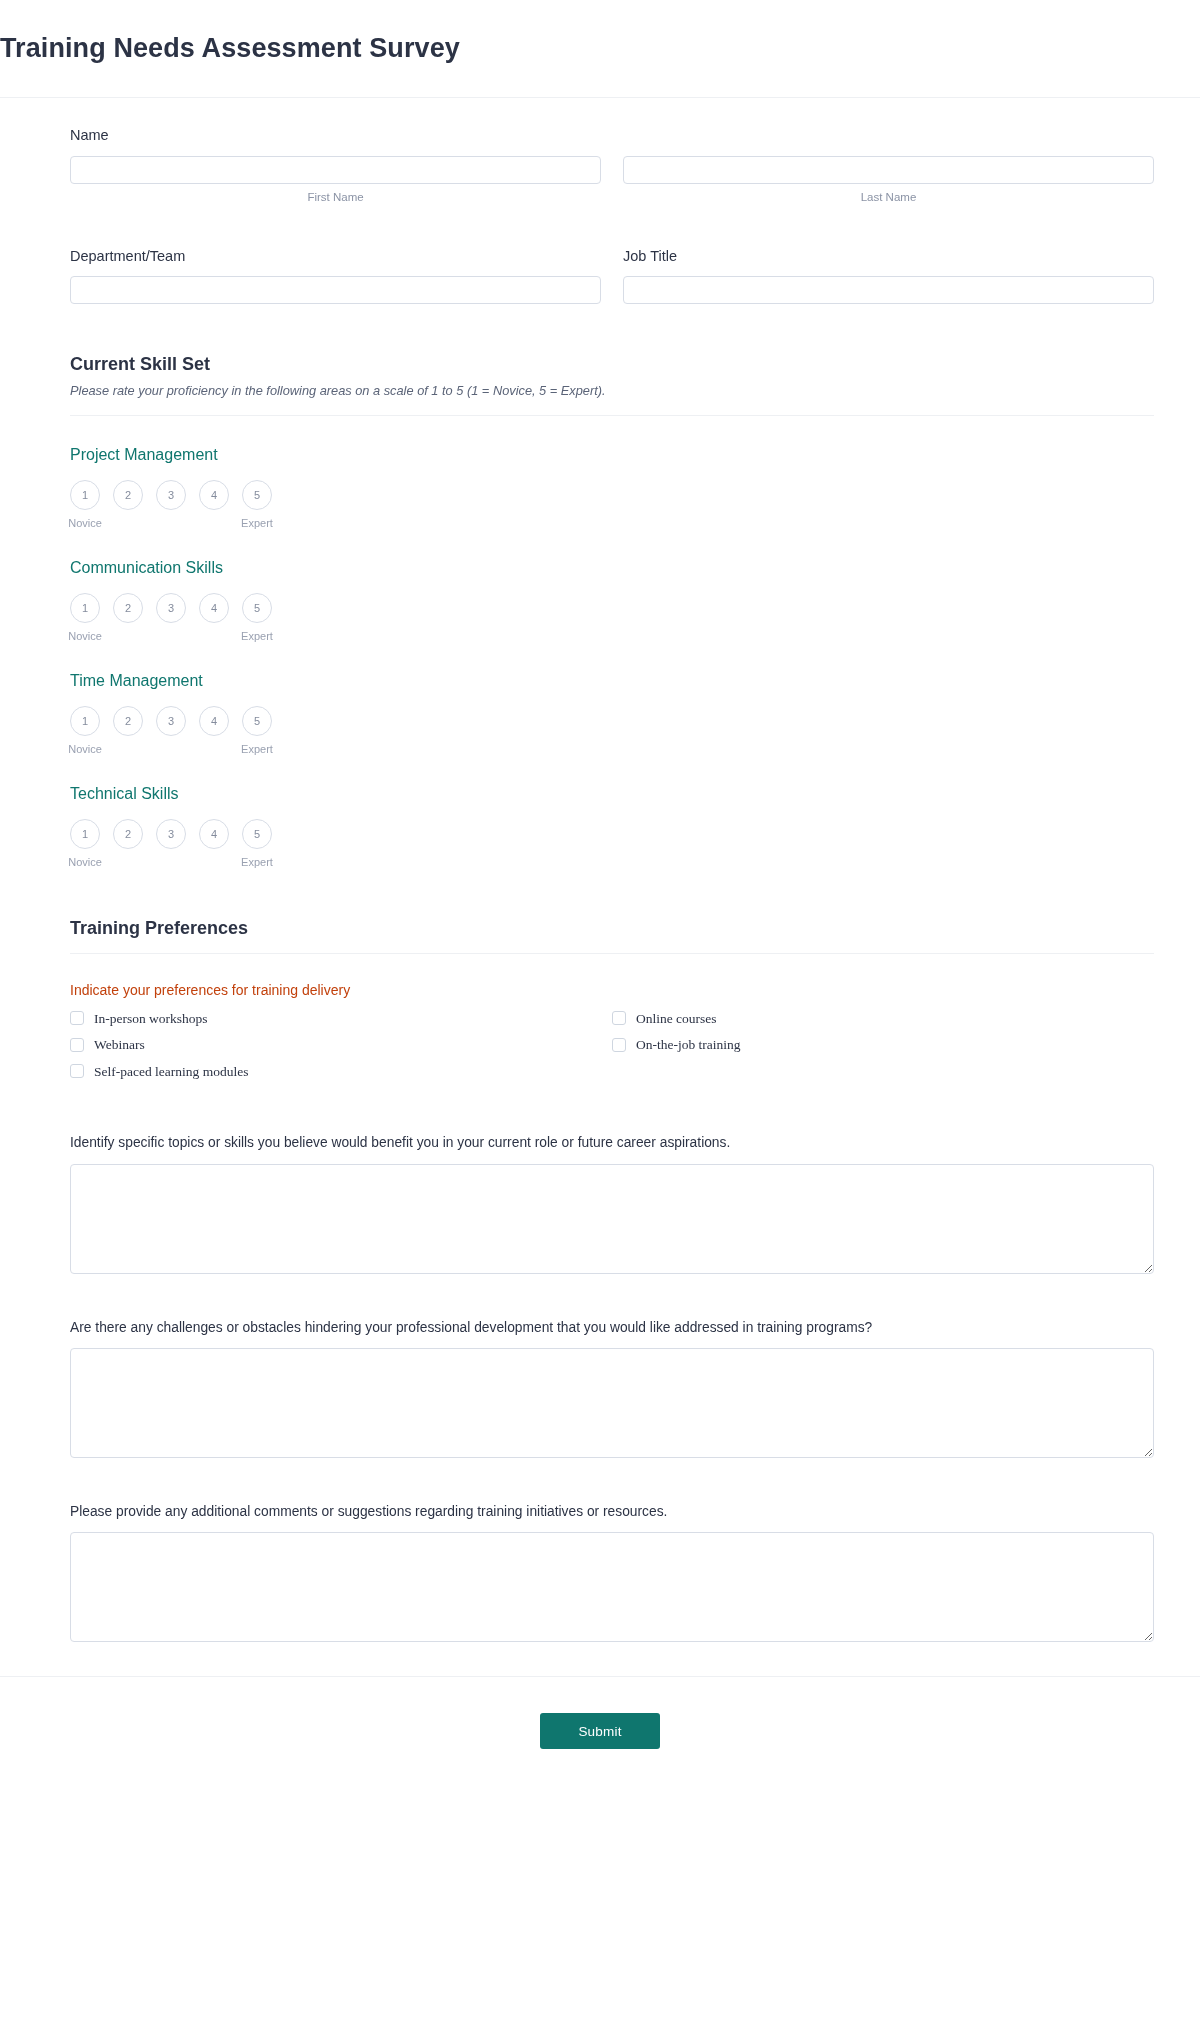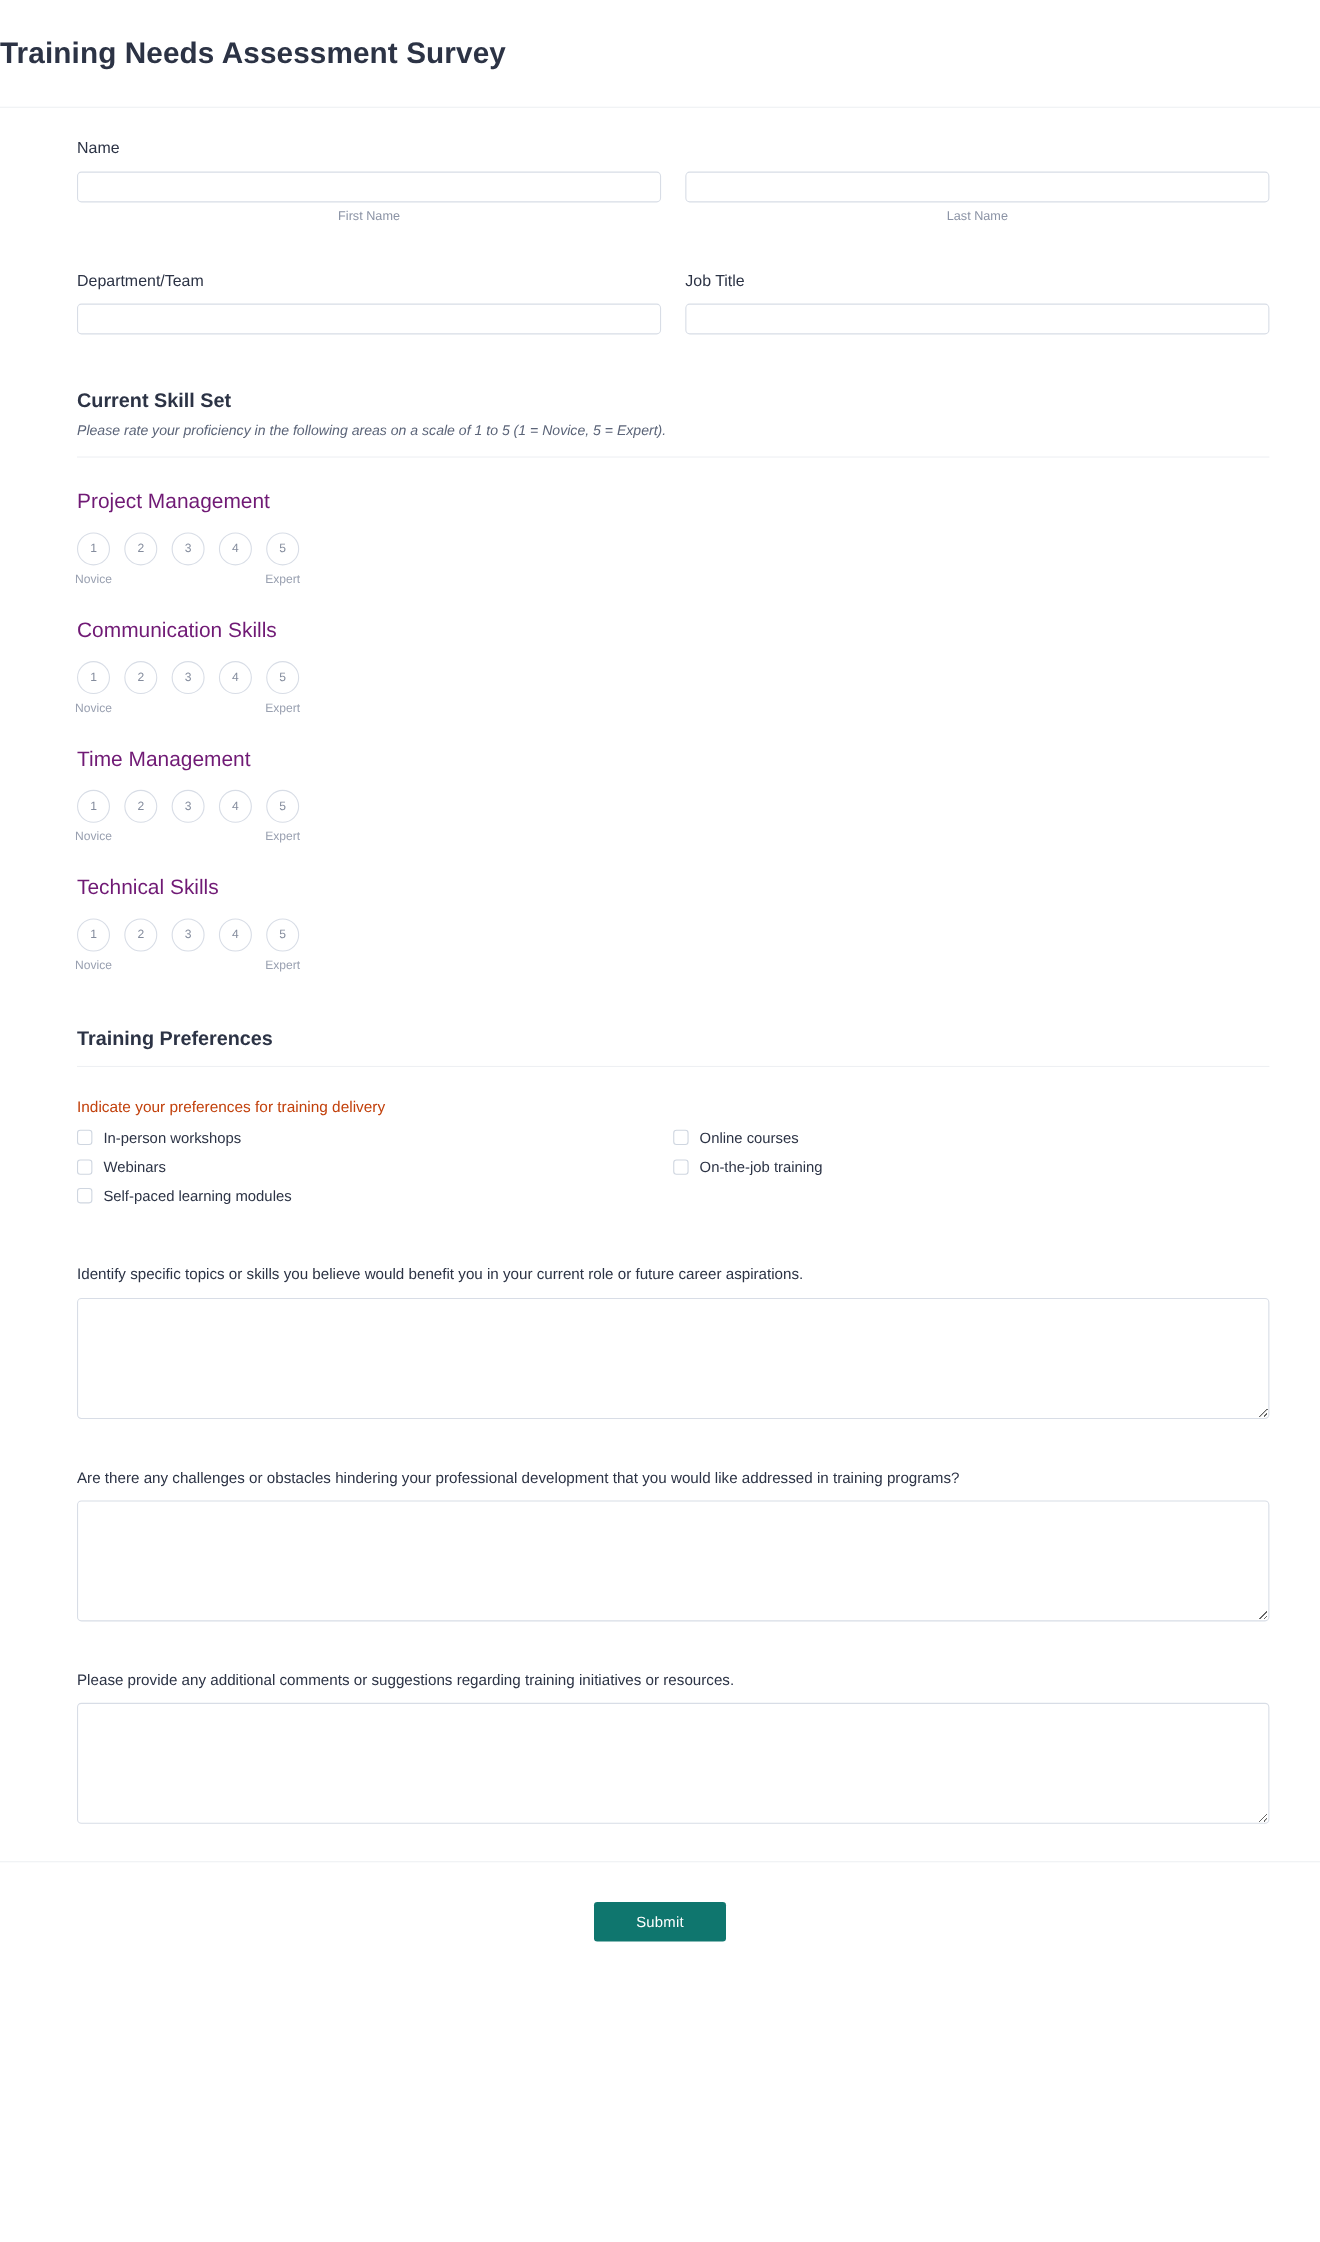--- a/index.html
+++ b/index.html
@@ -98,22 +98,22 @@
     border: 0;
     border-top: 1px solid #eef0f3;
     margin: 14px 0 0 0;
   }
 
   
   .scale-block {
     margin-top: 30px;
   }
   .scale-label {
-    font-size: 19px;
-    color: #701a75;
+    font-size: 16px;
+    color: #0f766e;
     margin-bottom: 16px;
   }
   .scale-row {
     display: flex;
     gap: 13px;
     align-items: flex-start;
   }
   .scale-item {
     width: 30px;
     display: flex;
@@ -144,21 +144,21 @@
   
   .check-question {
     font-size: 14px;
     color: #c2410c;
     margin-bottom: 12px;
   }
   .check-grid {
     display: flex;
     gap: 0;
   }
-  .check-col { flex: 1 1 0; }
+  .check-col { flex: 1 1 0; font-family: Liberation Serif, serif; }
   .check-item {
     display: flex;
     align-items: center;
     gap: 10px;
     margin-bottom: 9px;
     cursor: pointer;
   }
   .check-box {
     width: 14px; height: 14px;
     border: 1px solid #cfd6e0;

